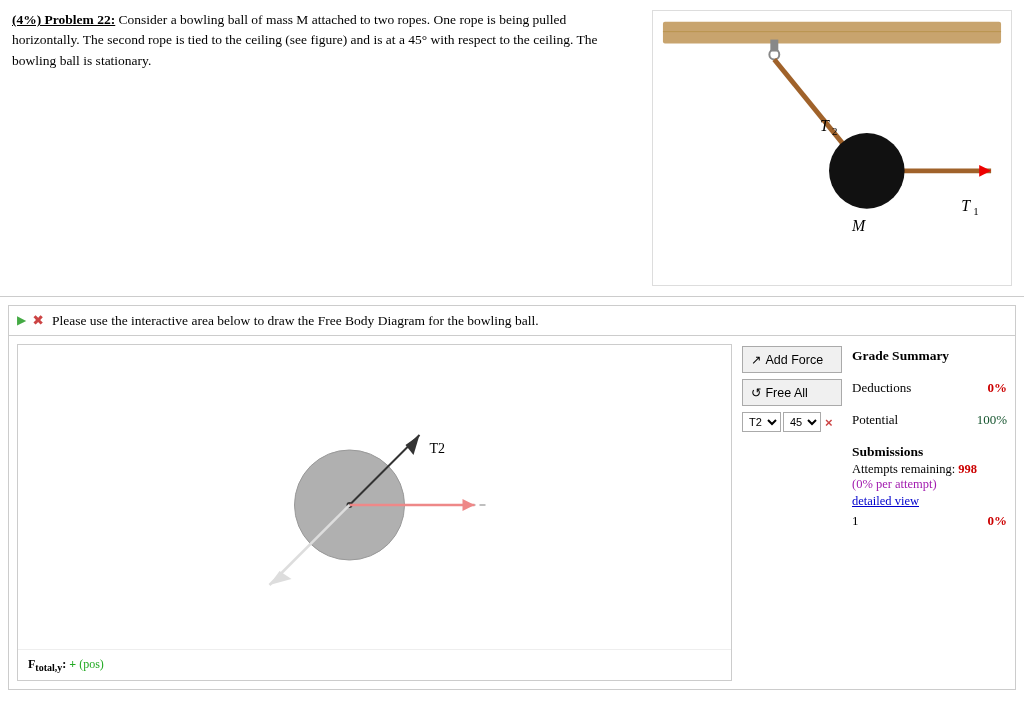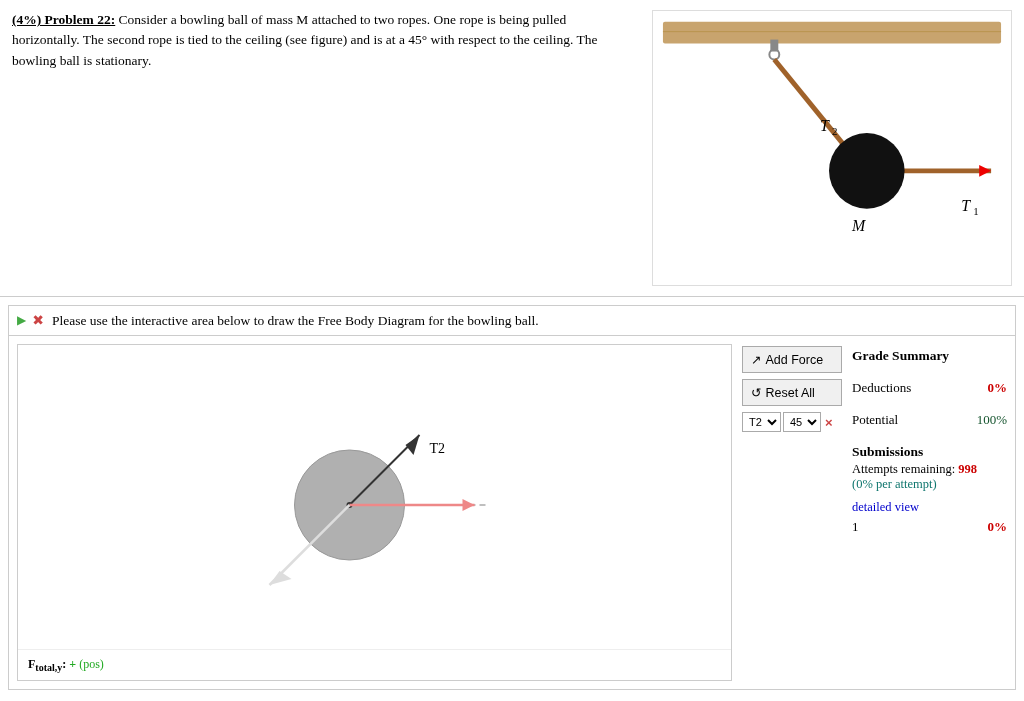--- a/index.html
+++ b/index.html
@@ -174,27 +174,28 @@
     .submissions-title {
       font-weight: bold;
       font-size: 13.5px;
       margin-top: 10px;
       margin-bottom: 2px;
     }
     .attempts-line {
       font-size: 12.5px;
     }
     .attempts-line .red { color: #c00; font-weight: bold; }
-    .attempts-line .orange { color: #0f766e; }
+    .attempts-line .orange { color: #a21caf; }
     .detailed-link {
       color: #00c;
+      text-decoration: underline;
       font-size: 12.5px;
       cursor: pointer;
       display: block;
-      margin-top: 8px;
+      margin-top: 2px;
     }
     .submission-row {
       display: flex;
       justify-content: space-between;
       font-size: 13px;
       margin-top: 4px;
     }
     .submission-row .pct-red { color: #c00; font-weight: bold; }
   </style>
 </head>
@@ -273,21 +274,21 @@
       </div>
     </div>
 
     <div class="controls-panel">
       <button class="btn-add-force">
         <span>↗</span>
         <span>Add Force</span>
       </button>
       <button class="btn-reset">
         <span>↺</span>
-        <span>Reset All</span>
+        <span>Free All</span>
       </button>
       <div class="force-selector">
         <select class="force-select">
           <option>T1</option>
           <option selected="">T2</option>
           <option>T3</option>
           <option>W</option>
           <option>N</option>
         </select>
         <select class="angle-select">

